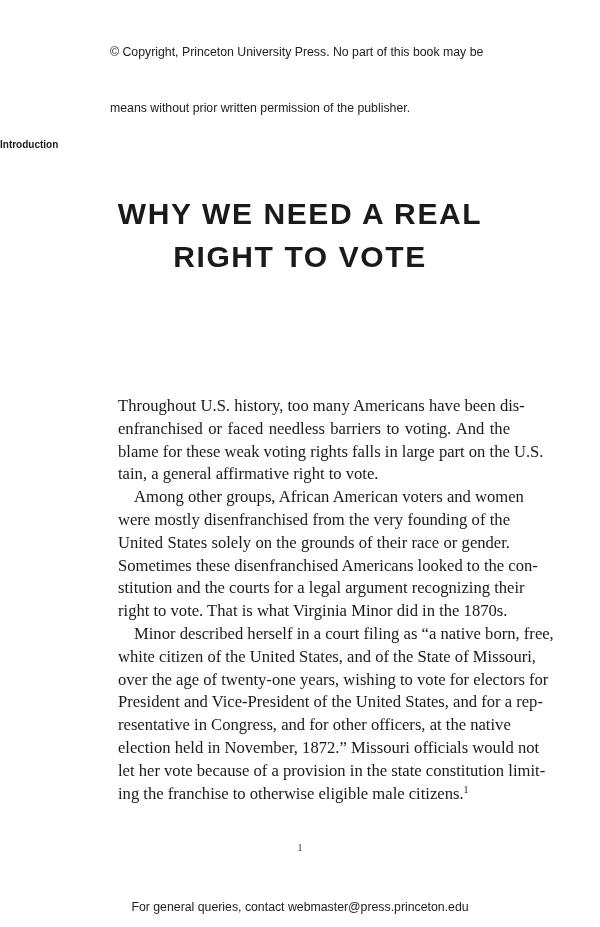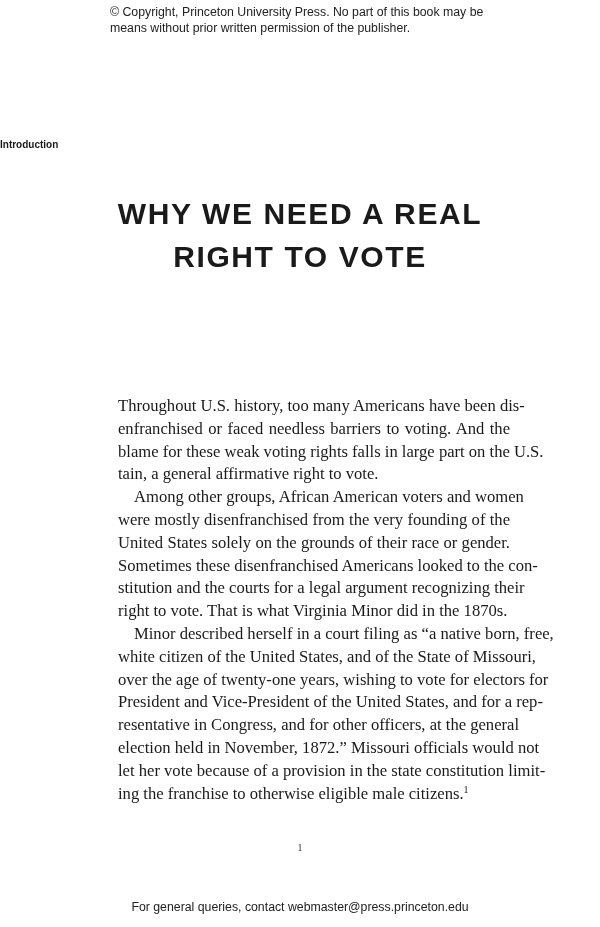--- a/index.html
+++ b/index.html
@@ -17,21 +17,21 @@
     .copyright {
       position: absolute;
       left: 110px;
       top: 4px;
       width: 400px;
       font-family: "Liberation Sans", sans-serif;
       font-size: 12.3px;
       line-height: 16px;
       color: #222;
     }
-    .copyright div { white-space: nowrap; }
+    .copyright div { white-space: nowrap; margin-top: 40px; }
     .chapter-label {
       position: absolute;
       left: 0;
       width: 600px;
       top: 139px;
       font-family: "Liberation Sans", sans-serif;
       font-weight: bold;
       font-size: 10px;
       color: #1a1a1a;
     }
@@ -127,21 +127,21 @@
     <span class="line">United States solely on the grounds of their race or gender.</span>
     <span class="line">Sometimes these disenfranchised Americans looked to the con-</span>
     <span class="line">stitution and the courts for a legal argument recognizing their</span>
     <span class="line last">right to vote. That is what Virginia Minor did in the 1870s.</span>
   </div>
   <div>
     <span class="line indent">Minor described herself in a court filing as “a native born, free,</span>
     <span class="line">white citizen of the United States, and of the State of Missouri,</span>
     <span class="line">over the age of twenty-one years, wishing to vote for electors for</span>
     <span class="line">President and Vice-President of the United States, and for a rep-</span>
-    <span class="line">resentative in Congress, and for other officers, at the general</span>
+    <span class="line">resentative in Congress, and for other officers, at the native</span>
     <span class="line">election held in November, 1872.” Missouri officials would not</span>
     <span class="line">let her vote because of a provision in the state constitution limit-</span>
     <span class="line last"><span>ing the franchise to otherwise eligible male citizens.</span><sup>1</sup></span>
   </div>
 </div>
 
 <div class="page-number">1</div>
 
 <div class="footer">For general queries, contact webmaster@press.princeton.edu</div>
 

